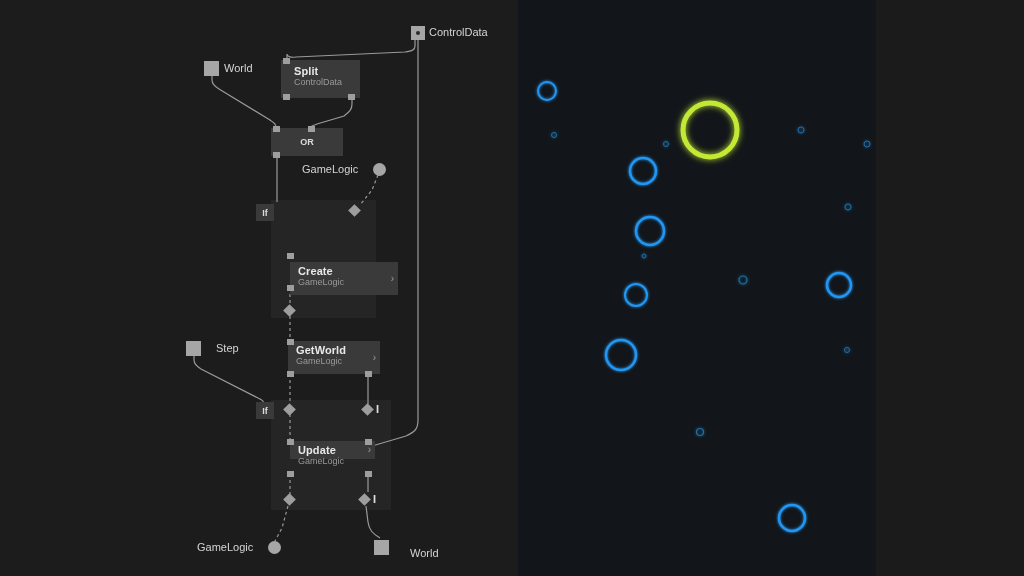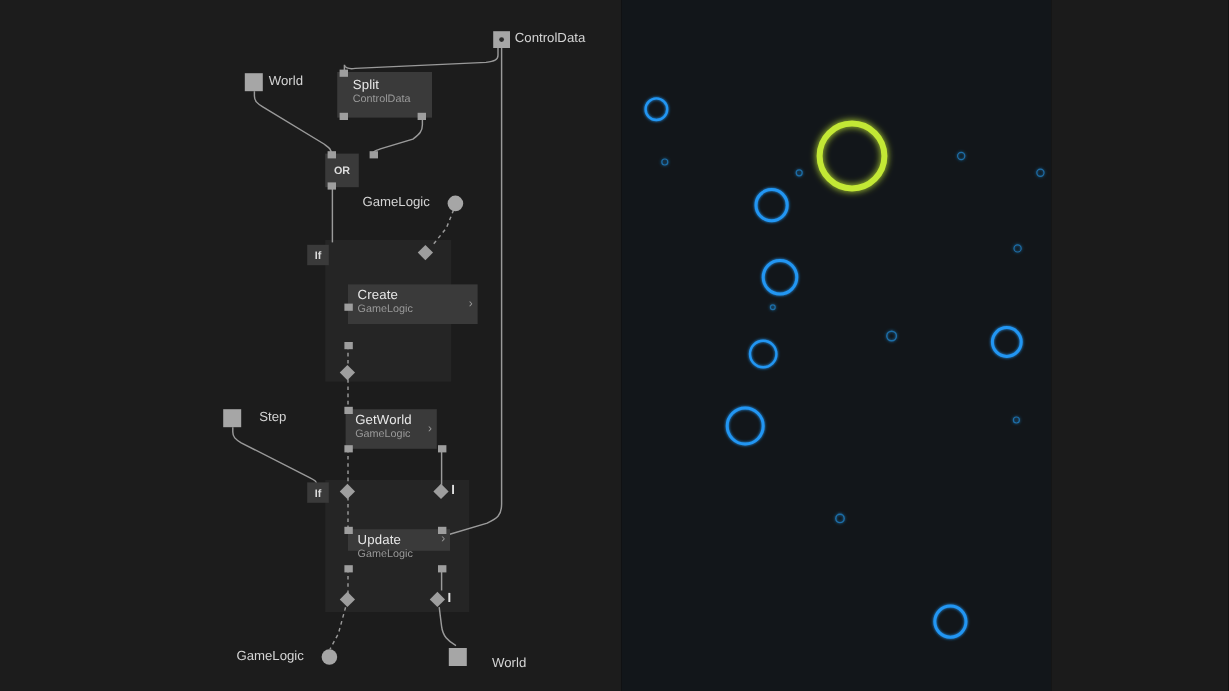--- a/index.html
+++ b/index.html
@@ -32,21 +32,21 @@
   }
   .node {
     position: absolute;
     box-sizing: border-box;
     background: #3a3a3a;
     border: none;
   }
   .node-title {
     color: #e8e8e8;
     font-size: 11px;
-    font-weight: normal;
+    font-weight: bold;
     line-height: 12px;
     letter-spacing: .1px;
     white-space: nowrap;
   }
   .node-sub {
     color: #9a9a9a;
     font-size: 9px;
     line-height: 11px;
     white-space: nowrap;
   }
@@ -193,45 +193,45 @@
     <div class="graph-label" style="left:429px;top:26px;">ControlData</div>
 
     <div class="node" style="left:281px;top:60px;width:79px;height:38px;">
       <div class="node-title" style="margin:5px 0 0 13px;">Split</div>
       <div class="node-sub" style="margin:0 0 0 13px;">ControlData</div>
     </div>
     <div class="pin" style="left:283px;top:58px;"></div>
     <div class="pin" style="left:283px;top:94px;"></div>
     <div class="pin" style="left:348px;top:94px;"></div>
 
-    <div class="small-node" style="left:271px;top:128px;width:28px;height:28px;align-items:center;">
+    <div class="small-node" style="left:271px;top:128px;width:72px;height:28px;align-items:center;">
       <span>OR</span>
     </div>
     <div class="pin" style="left:273px;top:126px;"></div>
     <div class="pin" style="left:308px;top:126px;"></div>
     <div class="pin" style="left:273px;top:152px;"></div>
 
     <div class="graph-label" style="left:302px;top:163px;">GameLogic</div>
     <div class="port-circle" style="left:373px;top:163px;width:13px;height:13px;"></div>
 
     <div class="small-node" style="left:256px;top:204px;width:18px;height:17px;">
       <span>If</span>
     </div>
     <div class="diamond" style="left:350px;top:206px;"></div>
 
-    <div class="node" style="left:290px;top:237px;width:108px;height:33px;">
+    <div class="node" style="left:290px;top:262px;width:108px;height:33px;">
       <div class="node-title" style="margin:3px 0 0 8px;">Create</div>
       <div class="node-sub" style="margin:0 0 0 8px;">GameLogic</div>
       <div class="node-chevron">›</div>
     </div>
     <div class="pin" style="left:287px;top:253px;"></div>
     <div class="pin" style="left:287px;top:285px;"></div>
     <div class="diamond" style="left:285px;top:306px;"></div>
 
-    <div class="node" style="left:288px;top:341px;width:76px;height:33px;">
+    <div class="node" style="left:288px;top:341px;width:92px;height:33px;">
       <div class="node-title" style="margin:3px 0 0 8px;">GetWorld</div>
       <div class="node-sub" style="margin:0 0 0 8px;">GameLogic</div>
       <div class="node-chevron">›</div>
     </div>
     <div class="pin" style="left:287px;top:339px;"></div>
     <div class="pin" style="left:287px;top:371px;"></div>
     <div class="pin" style="left:365px;top:371px;"></div>
 
     <div class="small-node" style="left:256px;top:402px;width:18px;height:17px;">
       <span>If</span>

